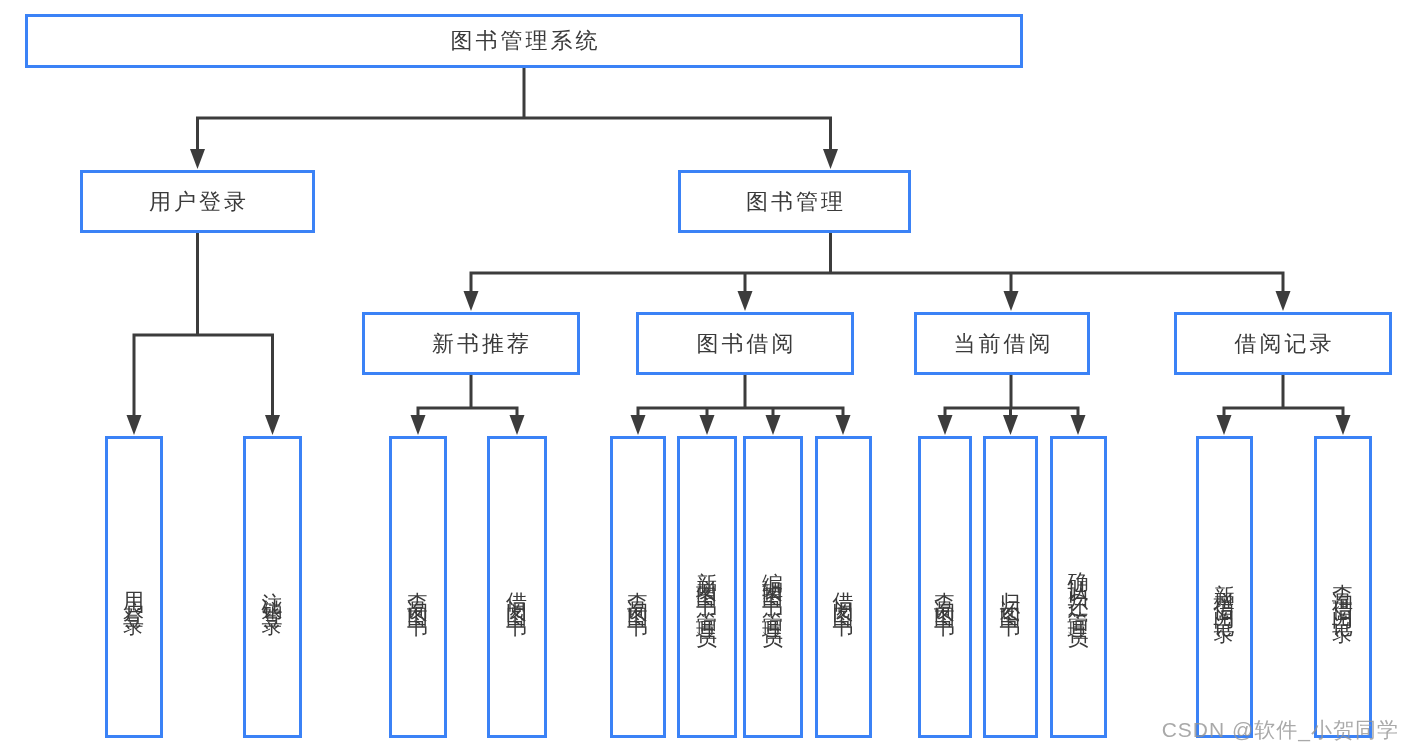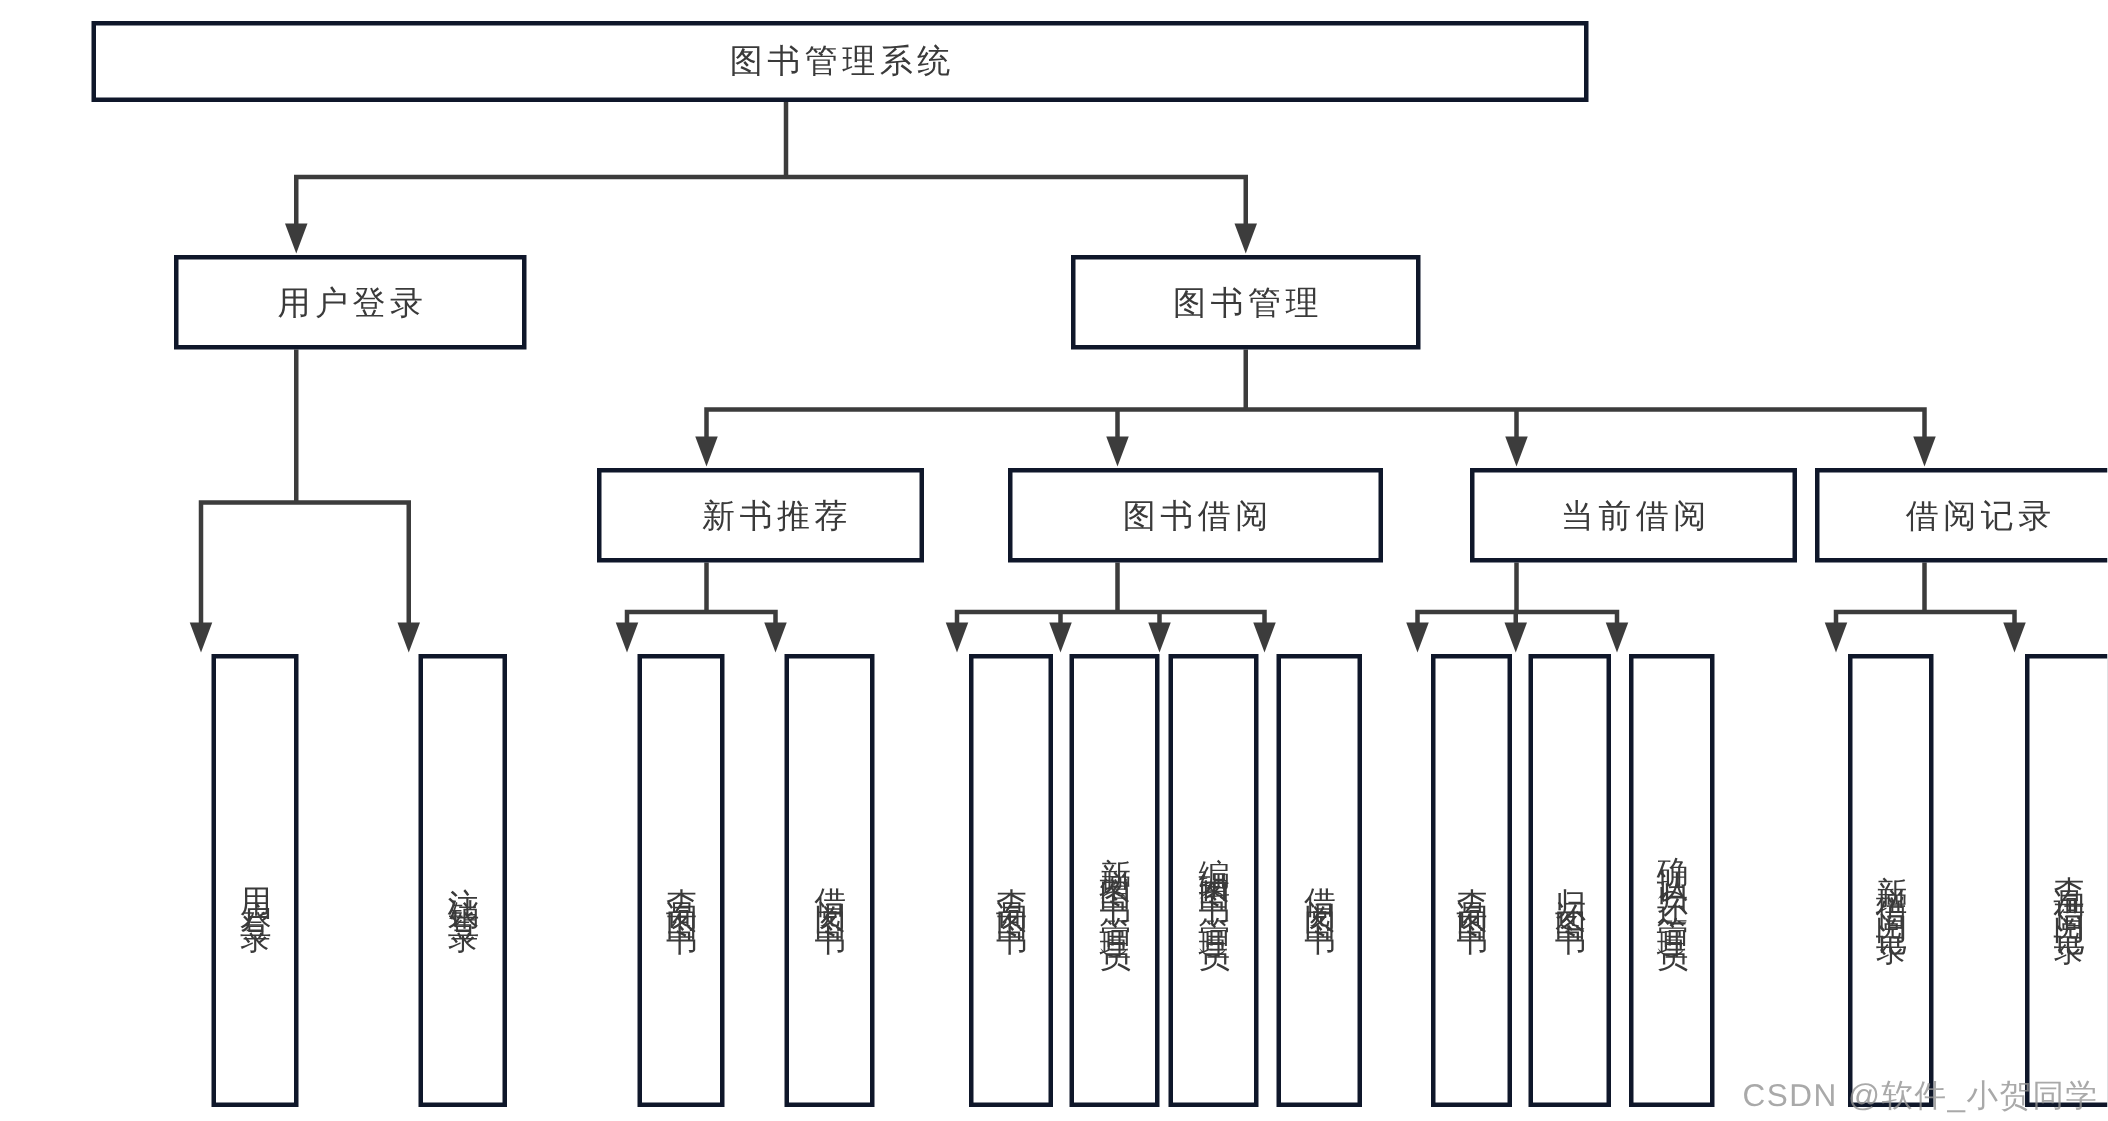--- a/index.html
+++ b/index.html
@@ -7,27 +7,26 @@
     position:relative;
     width:1405px;height:747px;
     background:#ffffff;
     font-family:"Liberation Sans","DejaVu Sans",sans-serif;
     overflow:hidden;
   }
   .connectors{position:absolute;left:0;top:0;width:1405px;height:747px;}
   .box{
     position:absolute;
     box-sizing:border-box;
-    border:3px solid #0f172a;
+    border:3px solid #3b82f6;
     background:#ffffff;
     display:flex;
     align-items:center;
     justify-content:center;
     color:#3a3a3a;
-    margin-left:36px;
   }
   .hbox{height:63px;}
   .root{left:25px;top:14px;width:998px;height:54px;}
   .hlabel{
     font-size:22px;
     letter-spacing:3px;
     text-indent:3px;
     white-space:nowrap;
   }
   .leaf{top:436px;height:302px;}
@@ -109,24 +108,24 @@
   <div class="box hbox" style="left:80px;top:170px;width:235px;">
     <span class="hlabel">用户登录</span>
   </div>
   <div class="box hbox" style="left:678px;top:170px;width:233px;">
     <span class="hlabel">图书管理</span>
   </div>
 
   <div class="box hbox" style="left:362px;top:312px;width:218px;padding-left:19px;">
     <span class="hlabel">新书推荐</span>
   </div>
-  <div class="box hbox" style="left:636px;top:312px;width:250px;">
+  <div class="box hbox" style="left:636px;top:312px;width:218px;">
     <span class="hlabel">图书借阅</span>
   </div>
-  <div class="box hbox" style="left:944px;top:312px;width:218px;">
+  <div class="box hbox" style="left:914px;top:312px;width:176px;">
     <span class="hlabel">当前借阅</span>
   </div>
   <div class="box hbox" style="left:1174px;top:312px;width:218px;">
     <span class="hlabel">借阅记录</span>
   </div>
 
   <div class="box leaf" style="left:105px;width:58px;">
     <span class="vlabel">用户登录</span>
   </div>
   <div class="box leaf" style="left:243px;width:59px;">

